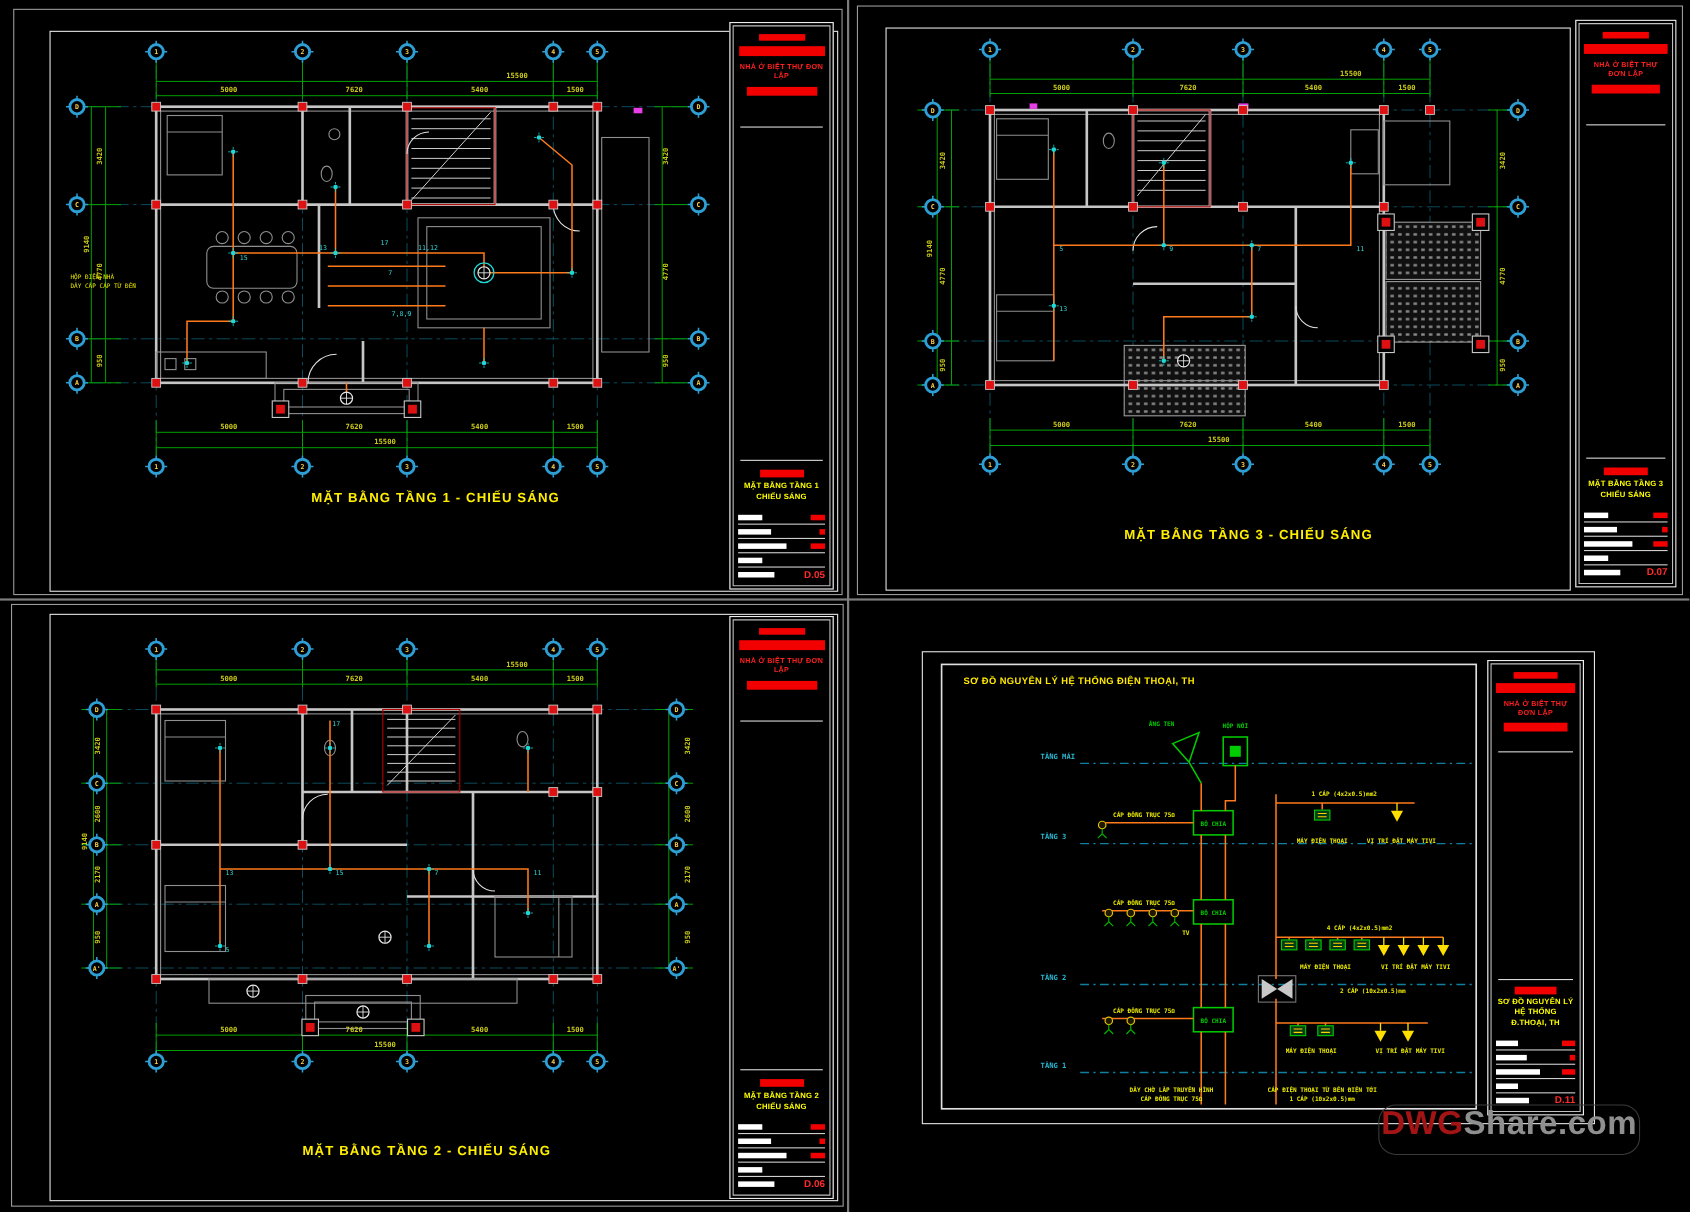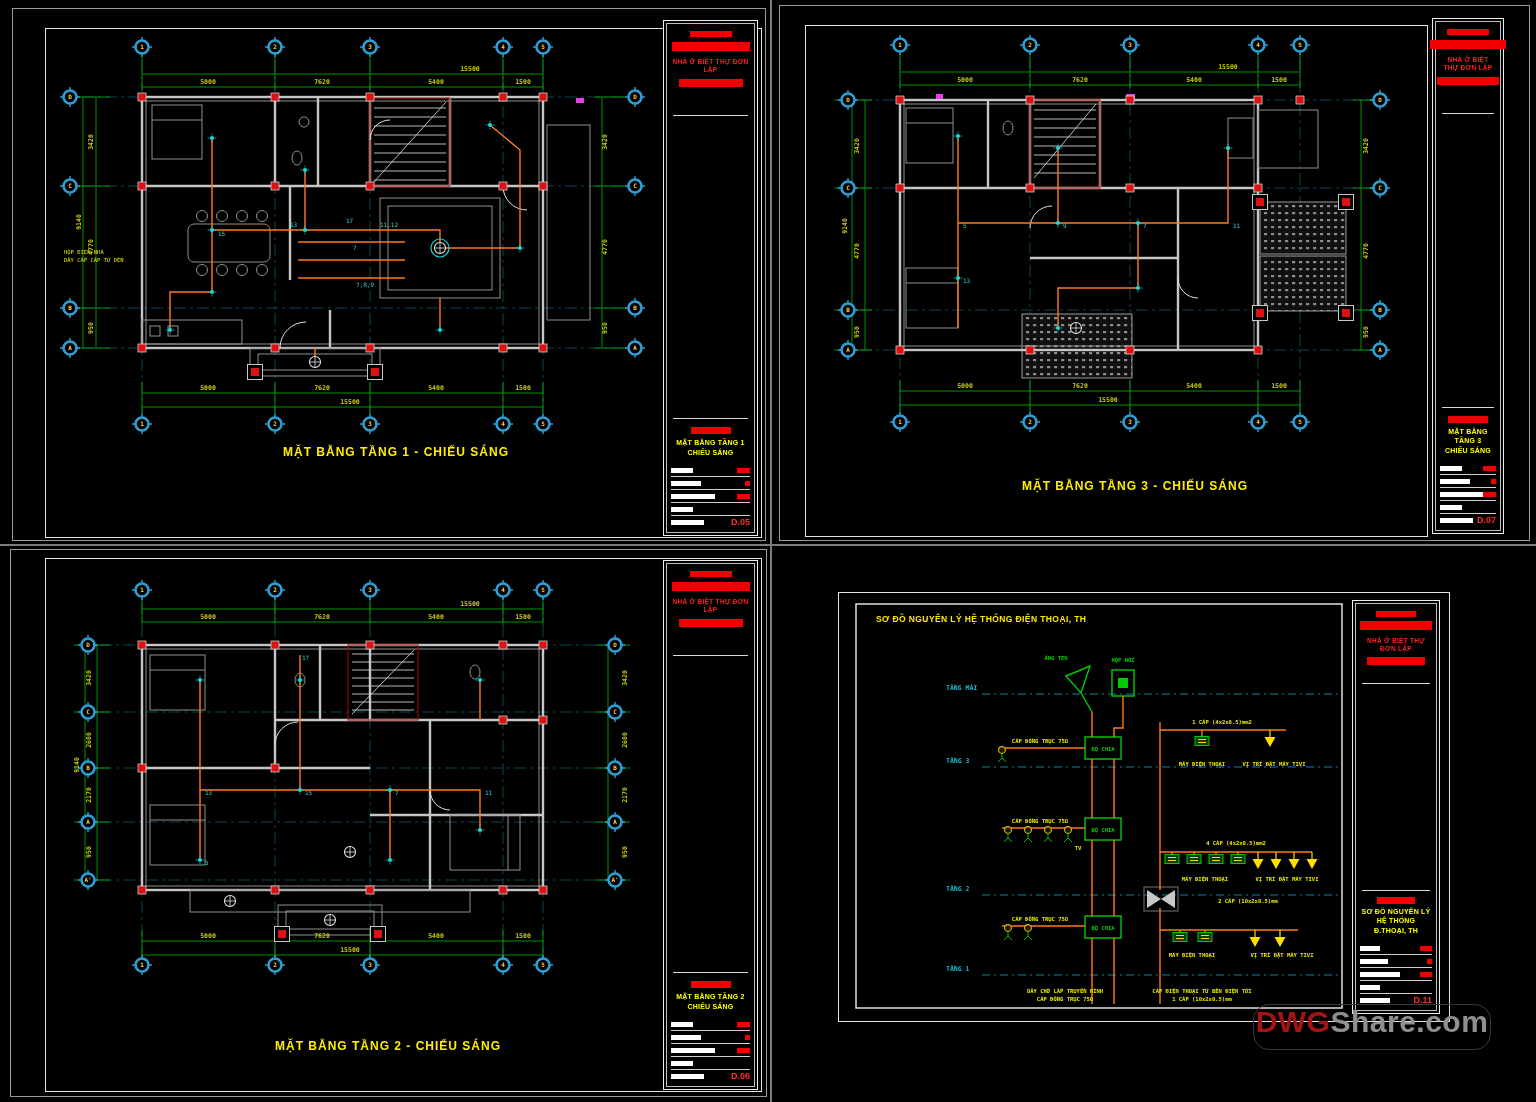--- a/index.html
+++ b/index.html
@@ -615,21 +615,21 @@
         <span class="wbar" style="width:22px"></span>
       </div>
     <div class="hline2"></div>
     <div class="trow">
         <span class="wbar" style="width:33px"></span>
         <span class="ts-num">D.05</span>
       </div>
   </div>
 </div>
 
-<div class="tstrip" style="left:1432px;top:18px;width:72px;height:516px">
+<div class="tstrip" style="left:1432px;top:18px;width:92px;height:516px">
   <div class="rbar" style="width:42px;height:6px"></div>
   <div class="rbar" style="width:76px;height:9px;margin-top:5px"></div>
   <div class="ts-proj">NHÀ Ở BIỆT THỰ ĐƠN LẬP</div>
   <div class="rbar" style="width:62px;height:8px;margin-top:4px"></div>
   <div class="hline" style="margin-top:28px"></div>
   <div class="ts-gap"></div>
   <div class="hline"></div>
   <div class="rbar" style="width:40px;height:7px;margin-top:8px"></div>
   <div class="ts-t1" style="margin-top:4px">MẶT BẰNG TẦNG 3</div>
   <div class="ts-t1">CHIẾU SÁNG</div>

